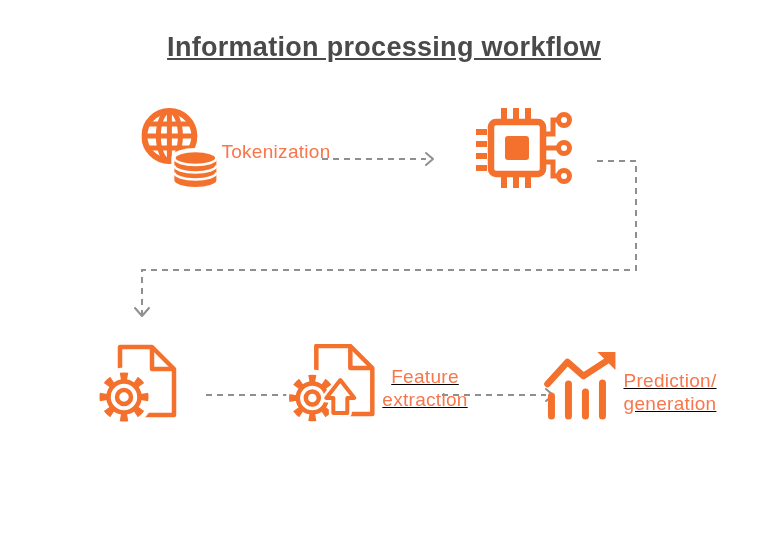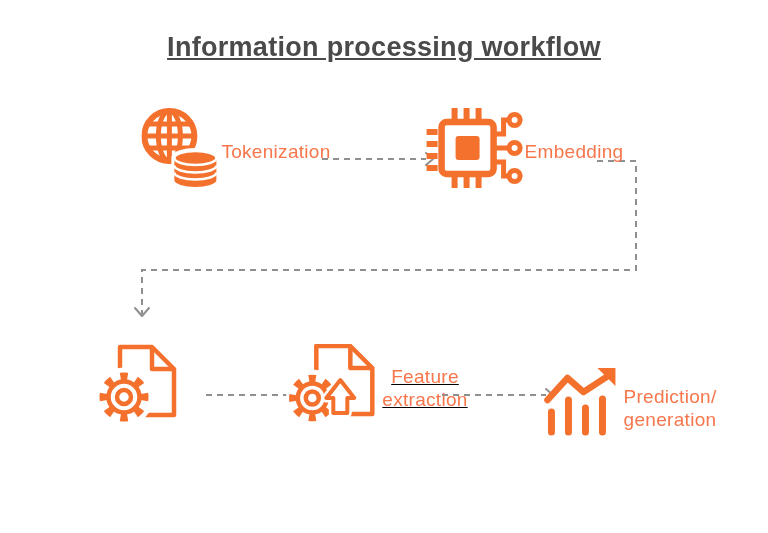--- a/index.html
+++ b/index.html
@@ -127,21 +127,20 @@
         <rect class="f" x="31" y="30" width="24" height="24" rx="3"></rect>
 
         <path class="s" d="M69 28 H79 V14 H83" stroke-width="5"></path>
         <path class="s" d="M69 42 H83" stroke-width="5"></path>
         <path class="s" d="M69 56 H79 V70 H83" stroke-width="5"></path>
         <circle class="sf" cx="90" cy="14" r="5.5" stroke-width="5"></circle>
         <circle class="sf" cx="90" cy="42" r="5.5" stroke-width="5"></circle>
         <circle class="sf" cx="90" cy="70" r="5.5" stroke-width="5"></circle>
       </svg>
     </span>
-    <div class="label">Embedding</div>
   </div>
 
   <div class="node" style="left:138px; top:344px;">
     <span class="icon">
       <svg width="88" height="80" viewBox="0 0 88 80">
         <path class="sf" d="M26 3 H58 L80 25 V71 H26 Z" stroke-width="4.5" stroke-linejoin="round"></path>
         <path class="s" d="M58 3 V25 H80" stroke-width="4.5" stroke-linejoin="round"></path>
         <circle class="halo" cx="30" cy="53" r="29"></circle>
         <circle class="s" cx="30" cy="53" r="20" stroke-width="9" pathLength="80" stroke-dasharray="4.6 5.4" stroke-dashoffset="2.3"></circle>
         <circle class="sf" cx="30" cy="53" r="15.5" stroke-width="4.5"></circle>
@@ -160,21 +159,21 @@
         <circle class="sf" cx="26" cy="54" r="14.5" stroke-width="4.5"></circle>
         <circle class="s" cx="26" cy="54" r="6.5" stroke-width="4.5"></circle>
         <path class="halo" d="M47 69 V54 H40 L54 36 L68 54 H61 V69 Z" stroke-width="9" stroke-linejoin="round"></path>
         <path class="sf" d="M47 69 V54 H40 L54 36 L68 54 H61 V69 Z" stroke-width="4" stroke-linejoin="round"></path>
       </svg>
     </span>
     <div class="label">Feature
 extraction</div>
   </div>
 
-  <div class="node" style="left:630px; top:368px;">
+  <div class="node" style="left:630px; top:352px;text-decoration:underline;">
     <span class="icon">
       <svg width="80" height="72" viewBox="0 0 80 72">
         <line class="s" x1="8" y1="44" x2="8" y2="64" stroke-width="7" stroke-linecap="round"></line>
         <line class="s" x1="25" y1="32" x2="25" y2="64" stroke-width="7" stroke-linecap="round"></line>
         <line class="s" x1="42" y1="40" x2="42" y2="64" stroke-width="7" stroke-linecap="round"></line>
         <line class="s" x1="59" y1="31" x2="59" y2="64" stroke-width="7" stroke-linecap="round"></line>
         <polyline class="s" points="4,32 24,10 40,24 63,9" stroke-width="6.5" stroke-linecap="round" stroke-linejoin="round"></polyline>
         <polygon class="f" points="54,0 72,0 72,18"></polygon>
       </svg>
     </span>

